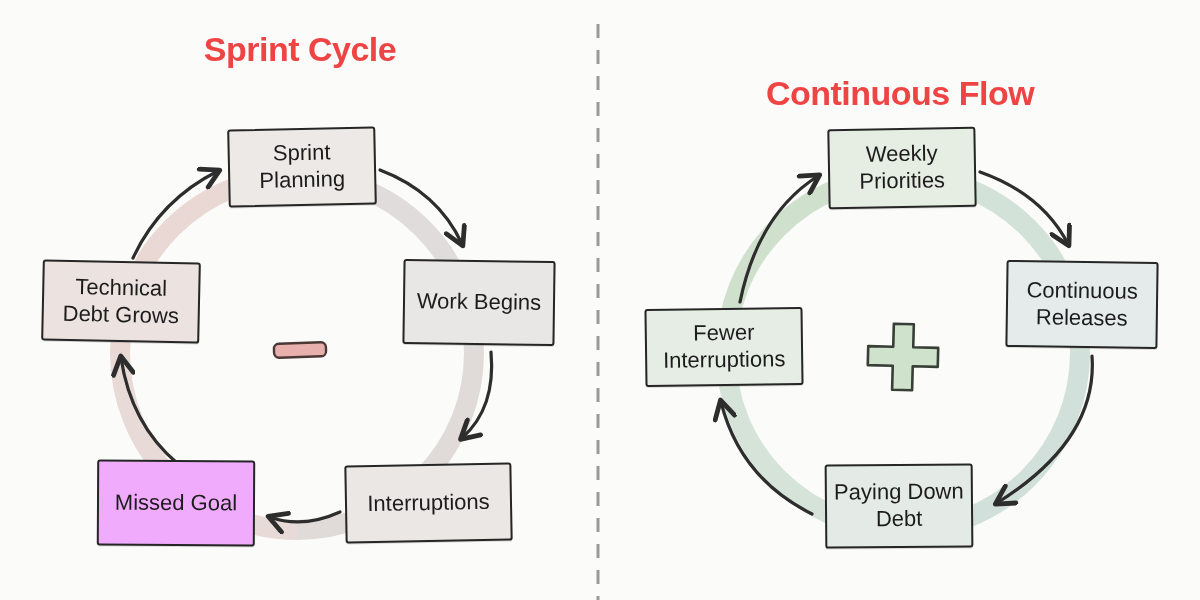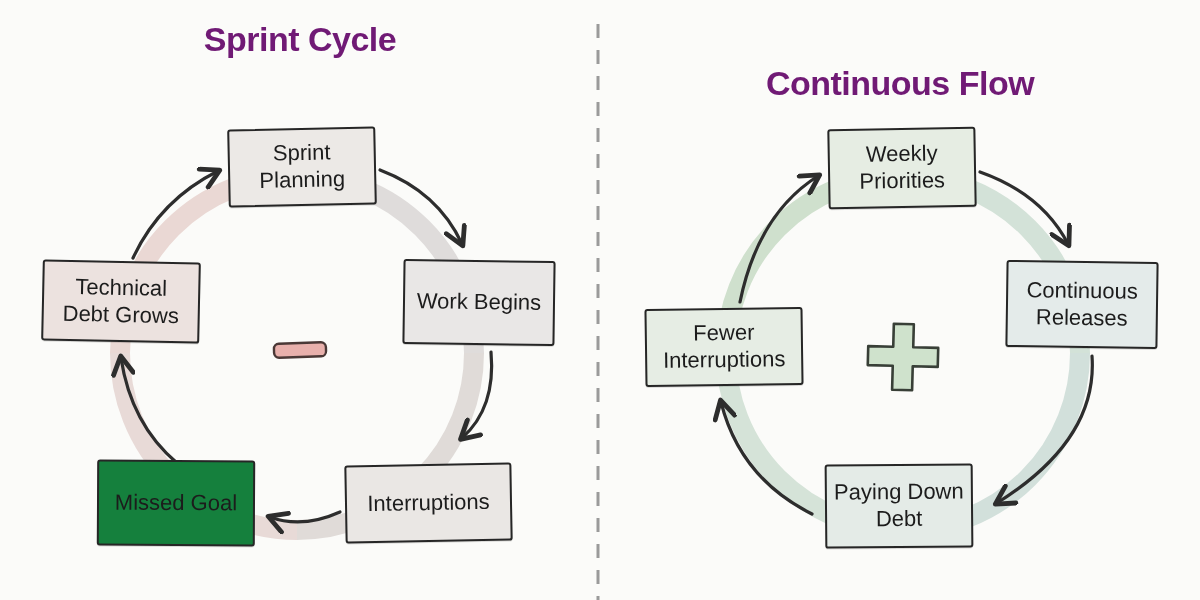--- a/index.html
+++ b/index.html
@@ -5,42 +5,42 @@
   html,body{margin:0;padding:0;}
   .canvas{
     position:relative;
     width:1200px;height:600px;
     background:#fbfbf9;
     overflow:hidden;
     font-family:"Liberation Sans", sans-serif;
   }
   .layer{position:absolute;left:0;top:0;}
   .title{
-    position:absolute;top:20px;width:600px;
+    position:absolute;top:30px;width:600px;
     text-align:center;
     font-size:34px;font-weight:600;letter-spacing:-0.5px;
-    color:#701a75;
+    color:#ef4444;
   }
   .title.left{left:0;}
   .title.right{left:600px;margin-top:44px;}
   .node{
     position:absolute;
     display:flex;align-items:center;justify-content:center;
     text-align:center;
     border:2.5px solid #262626;
     border-radius:3px;
     font-size:22px;line-height:1.22;color:#1c1c1c;
     box-shadow:0 1px 0 rgba(0,0,0,0.12);
     padding:2px 6px;box-sizing:border-box;
   }
   
   .n-sprint      {left:228px;top:128px;width:148px;height:78px;background:#ece9e6;transform:rotate(-1.2deg);}
   .n-work        {left:403px;top:260px;width:152px;height:85px;background:#e9e7e6;transform:rotate(0.8deg);}
   .n-interrupt   {left:345px;top:464px;width:167px;height:78px;background:#eae7e4;transform:rotate(-1deg);}
-  .n-missed      {left:97px; top:460px;width:158px;height:86px;background:#15803d;transform:rotate(0.3deg);}
+  .n-missed      {left:97px; top:460px;width:158px;height:86px;background:#f0abfc;transform:rotate(0.3deg);}
   .n-debt        {left:42px; top:261px;width:158px;height:81px;background:#ece2df;transform:rotate(1.2deg);}
   
   .n-weekly      {left:828px; top:128px;width:148px;height:80px;background:#e6ede3;transform:rotate(-1deg);}
   .n-releases    {left:1006px;top:261px;width:152px;height:87px;background:#e4ebea;transform:rotate(0.8deg);}
   .n-paying      {left:825px; top:464px;width:148px;height:84px;background:#e4ebe7;transform:rotate(-0.5deg);}
   .n-fewer       {left:645px; top:308px;width:158px;height:78px;background:#e6ede4;transform:rotate(-0.8deg);}
 </style>
 </head>
 <body>
 

